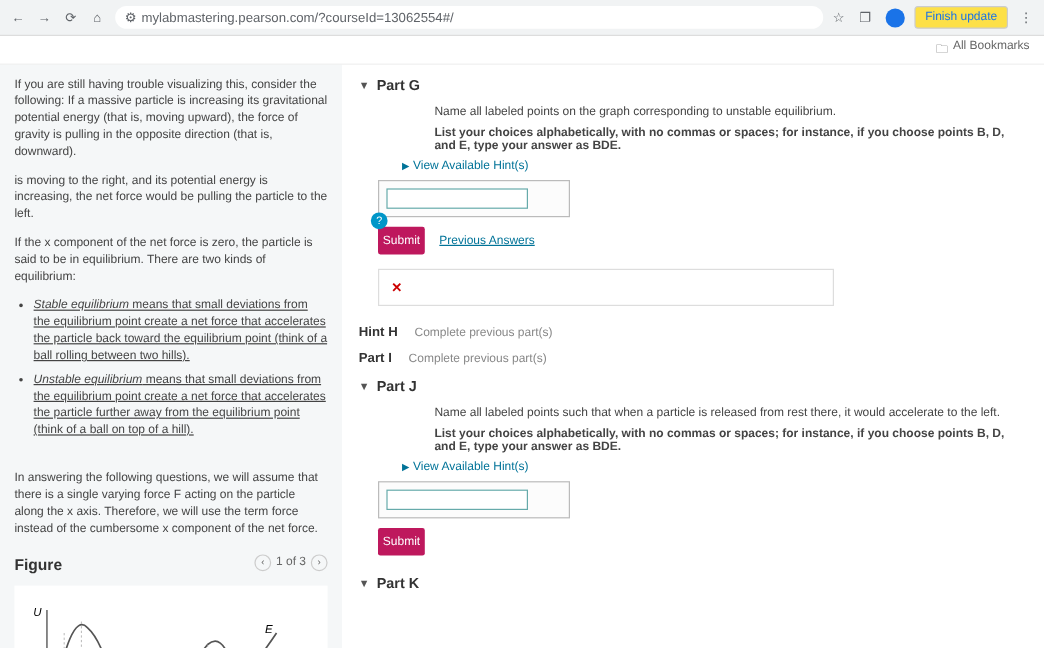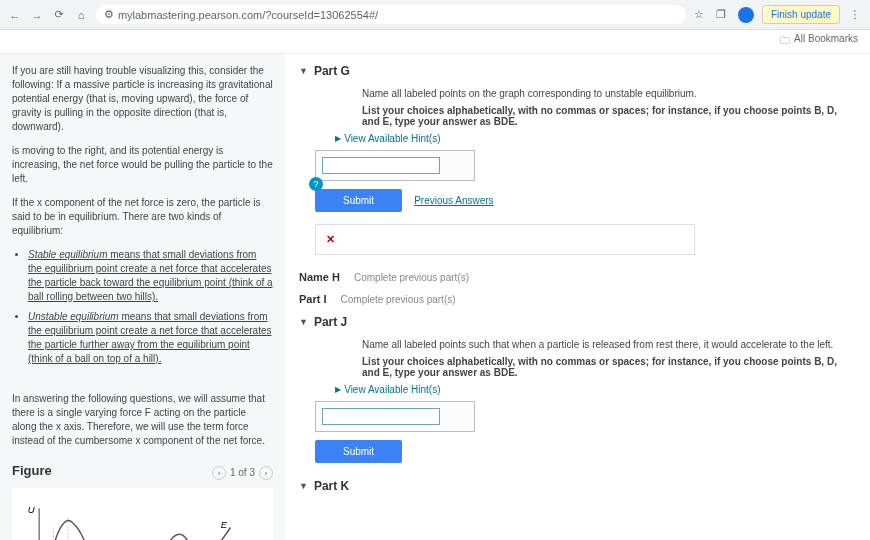--- a/index.html
+++ b/index.html
@@ -3,45 +3,45 @@
 <meta charset="utf-8">
 <style>
 * { box-sizing: border-box; margin: 0; padding: 0; }
 body { font-family: Arial, sans-serif; font-size: 11px; color: #333; background: #fff; width: 870px; height: 540px; overflow: hidden; }
 .browser-bar { display: flex; align-items: center; padding: 4px 8px; background: #f1f3f4; border-bottom: 1px solid #ddd; gap: 8px; height: 30px; }
 .nav-icon { width: 14px; height: 14px; display: flex; align-items: center; justify-content: center; color: #5f6368; cursor: pointer; }
 .url-bar { flex: 1; display: flex; align-items: center; background: #fff; border-radius: 12px; padding: 3px 8px; font-size: 11px; color: #5f6368; gap: 4px; }
 .browser-right { display: flex; align-items: center; gap: 8px; }
 .star-icon, .ext-icon { width: 14px; height: 14px; color: #5f6368; }
 .user-badge { width: 16px; height: 16px; background: #1a73e8; border-radius: 50%; }
-.finish-btn { background: #fef9c3; border: 1px solid #ccc; padding: 3px 8px; border-radius: 3px; color: #1a73e8; font-size: 10px; cursor: pointer; }
+.finish-btn { background: #fde047; border: 1px solid #ccc; padding: 3px 8px; border-radius: 3px; color: #1a73e8; font-size: 10px; cursor: pointer; }
 .bookmarks-bar { display: flex; justify-content: flex-end; padding: 3px 12px; font-size: 10px; color: #666; border-bottom: 1px solid #eee; }
 .bookmarks-bar .folder-icon { margin-right: 4px; }
 .content { display: flex; height: calc(100% - 50px); }
 .left-col { width: 285px; padding: 10px 12px; background: #f5f7f8; font-size: 10px; line-height: 1.4; color: #444; overflow: hidden; }
 .left-col p { margin-bottom: 10px; }
 .left-col ul { margin-left: 16px; margin-bottom: 26px; text-decoration: underline; }
 .left-col li { margin-bottom: 6px; }
-.figure-header { display: flex; justify-content: space-between; align-items: flex-end; margin-top: 14px; margin-bottom: 8px; }
+.figure-header { display: flex; justify-content: space-between; align-items: flex-start; margin-top: 14px; margin-bottom: 8px; }
 .figure-title { font-size: 13px; font-weight: bold; color: #333; }
 .figure-nav { display: flex; align-items: center; gap: 4px; font-size: 10px; color: #666; }
 .nav-arrow { border: 1px solid #ccc; border-radius: 50%; width: 14px; height: 14px; display: inline-flex; align-items: center; justify-content: center; font-size: 8px; }
 .figure-img { background: #fff; padding: 8px; }
 .right-col { flex: 1; padding: 10px 14px; overflow-y: auto; background: #fff; }
 .part { margin-bottom: 16px; }
 .part-header { display: flex; align-items: center; font-size: 12px; font-weight: bold; margin-bottom: 10px; cursor: pointer; color: #333; }
 .part-header .caret { margin-right: 6px; font-size: 9px; color: #555; }
 .part-body { padding-left: 16px; font-size: 10px; color: #444; }
 .part-body p { margin-bottom: 6px; margin-left: 47px; }
 .hints-link { color: #007398; font-size: 10px; cursor: pointer; display: flex; align-items: center; gap: 3px; margin: 6px 0; padding-left: 20px; }
 .hints-link::before { content: "▶"; font-size: 8px; }
 .answer-box { border: 1px solid #bbb; padding: 6px; width: 160px; margin-bottom: 8px; background: #fcfcfc; }
 .answer-input { width: 118px; border: 1px solid #6aa; padding: 2px; font-size: 10px; }
 .submit-row { display: flex; align-items: center; gap: 12px; margin-top: 4px; position: relative; }
-.submit-btn { background: #3b82f6; color: #fff; border: none; padding: 6px 28px; font-size: 10px; border-radius: 2px; cursor: pointer; }
+.submit-btn { background: #be185d; color: #fff; border: none; padding: 6px 4px; font-size: 10px; border-radius: 2px; cursor: pointer; }
 .prev-ans-link { color: #007398; font-size: 10px; text-decoration: underline; cursor: pointer; }
 .help-badge { position: absolute; top: -12px; left: -6px; width: 14px; height: 14px; background: #0096c8; color: #fff; border-radius: 50%; font-size: 9px; display: flex; align-items: center; justify-content: center; }
 .feedback-box { border: 1px solid #ddd; padding: 8px 10px; margin-top: 12px; font-size: 10px; display: flex; align-items: center; gap: 6px; background: #fff; width: 380px; }
 .feedback-box .x-icon { color: #c00; font-weight: bold; font-size: 11px; }
 .part-sub { font-size: 10px; color: #888; margin-left: 6px; font-weight: normal; }
 .collapsed-part { display: flex; align-items: center; font-size: 11px; margin-bottom: 10px; color: #333; }
 .collapsed-part .label { font-weight: bold; margin-right: 8px; }
 .italic { font-style: italic; }
 svg.graph { width: 220px; height: 130px; }
 </style>
@@ -143,21 +143,21 @@
           <button class="submit-btn">Submit</button>
           <span class="prev-ans-link">Previous Answers</span>
         </div>
         <div class="feedback-box">
           <span class="x-icon">✕</span>
         </div>
       </div>
     </div>
 
     <div class="collapsed-part">
-      <span class="label">Name H</span>
+      <span class="label">Hint H</span>
       <span class="part-sub">Complete previous part(s)</span>
     </div>
 
     <div class="collapsed-part">
       <span class="label">Part I</span>
       <span class="part-sub">Complete previous part(s)</span>
     </div>
 
     <div class="part">
       <div class="part-header">

